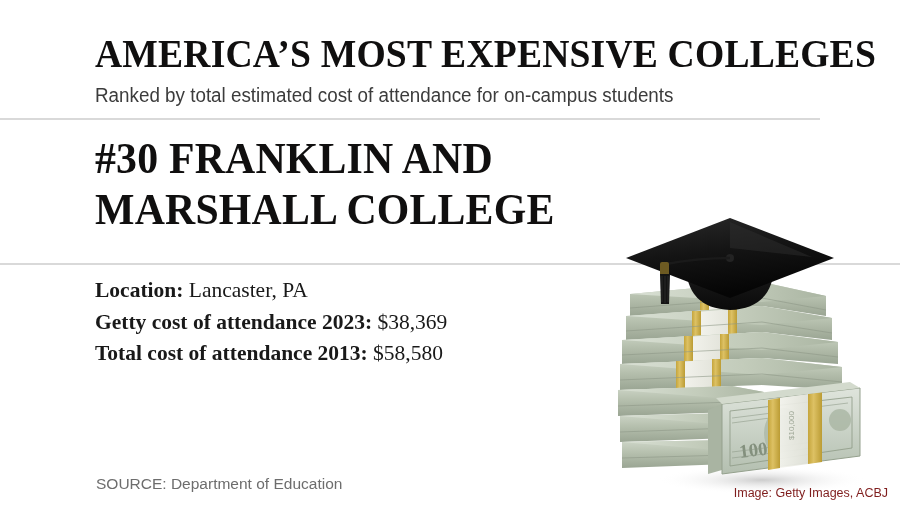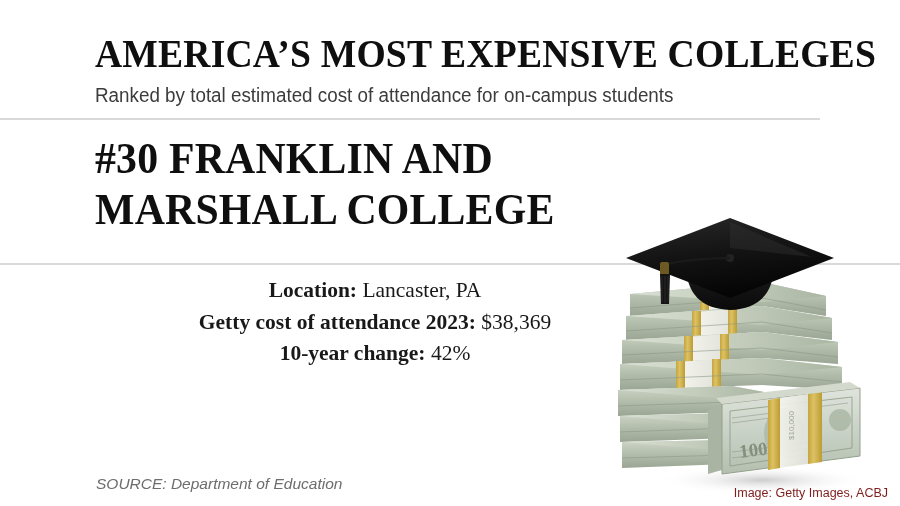--- a/index.html
+++ b/index.html
@@ -81,34 +81,33 @@
   #details {
     position: absolute;
     left: 95px;
     top: 275px;
     width: 560px;
     font-family: "Liberation Serif", "DejaVu Serif", serif;
     font-size: 21.5px;
     line-height: 31.5px;
     color: #191919;
   }
-  #details .detail-row { white-space: nowrap; text-align: center; }
+  #details .detail-row { white-space: nowrap; }
   #details .detail-label { font-weight: bold; }
   #details .detail-value { font-weight: normal; }
 
   
   #source-note {
     position: absolute;
     left: 96px;
     top: 475px;
     font-family: "Liberation Sans", sans-serif;
     font-size: 15.5px;
     color: #6d6d6d;
     white-space: nowrap;
-    font-style: italic;
   }
   #image-credit {
     position: absolute;
     right: 12px;
     top: 486px;
     font-family: "Liberation Sans", sans-serif;
     font-size: 12.5px;
     color: #7f1d1d;
     white-space: nowrap;
     z-index: 5;
@@ -146,22 +145,22 @@
   <div id="details">
     <div class="detail-row">
       <span class="detail-label">Location:</span>
       <span class="detail-value">Lancaster, PA</span>
     </div>
     <div class="detail-row">
       <span class="detail-label">Getty cost of attendance 2023:</span>
       <span class="detail-value">$38,369</span>
     </div>
     <div class="detail-row">
-      <span class="detail-label">10-year change:</span>
-      <span class="detail-value">42%</span>
+      <span class="detail-label">Total cost of attendance 2013:</span>
+      <span class="detail-value">$58,580</span>
     </div>
   </div>
 
   <div id="source-note">SOURCE: Department of Education</div>
   <div id="image-credit">Image: Getty Images, ACBJ</div>
 
   <div id="photo">
     <svg viewBox="0 0 290 282" xmlns="http://www.w3.org/2000/svg">
       <defs>
         <linearGradient id="gEdge" x1="0" y1="0" x2="0" y2="1">

